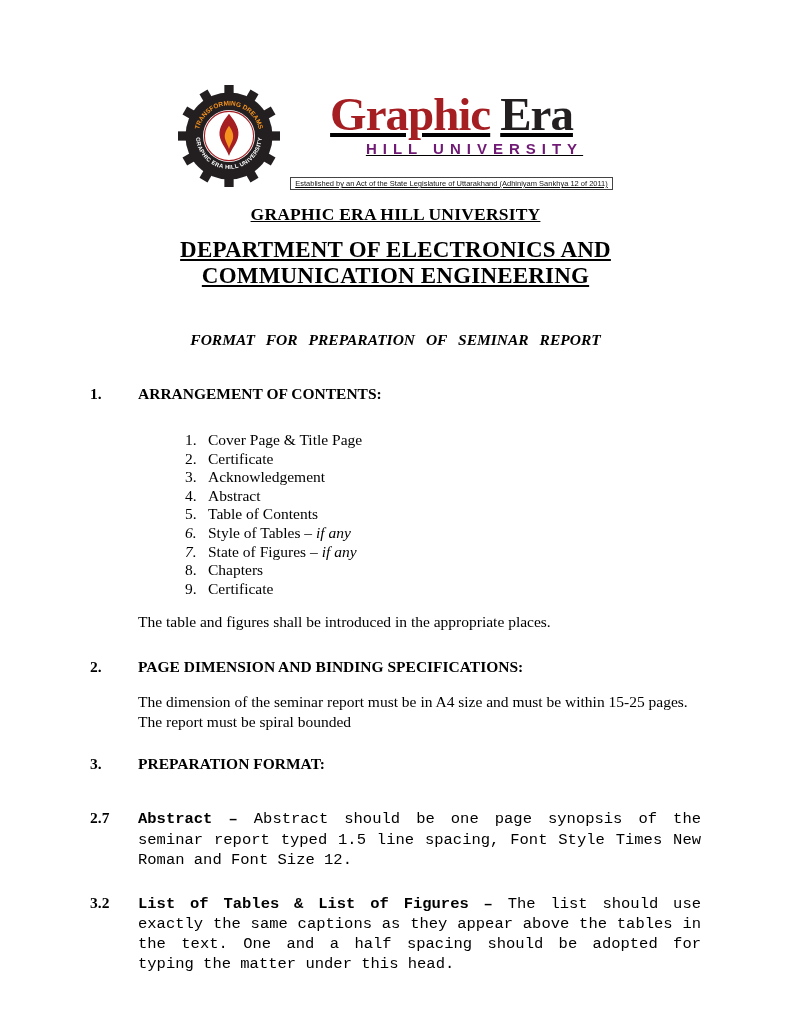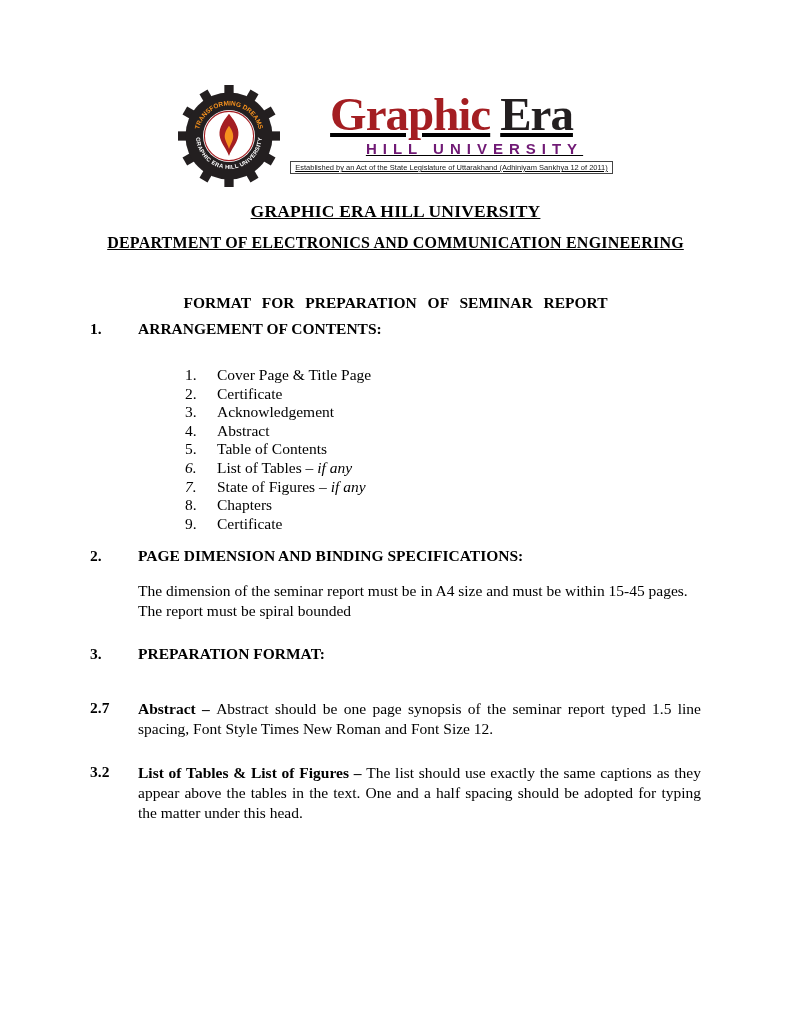--- a/index.html
+++ b/index.html
@@ -51,71 +51,72 @@
     margin-top: 2px;
     padding-left: 46px;
     white-space: nowrap;
   }
   .estab {
     font-family: "Liberation Sans", sans-serif;
     font-size: 7.5px;
     color: #1a1a1a;
     border: 1px solid #444444;
     padding: 1px 4px;
-    margin-top: 4px;
+    margin-top: 20px;
     white-space: nowrap;
   }
 
   
   .title, .dept {
     text-align: center;
     font-weight: bold;
     text-decoration: underline;
     font-size: 17.5px;
     letter-spacing: 0.2px;
   }
   .title { margin-bottom: 12px; }
-  .dept { font-size: 16px; margin-bottom: 42px; }
+  .dept { font-size: 23px; margin-bottom: 42px; }
   .doc-heading {
     text-align: center;
     font-weight: bold;
     font-size: 15.5px;
     word-spacing: 7px;
-    margin-bottom: 8px;
+    margin-bottom: 36px;
+    font-style: italic;
   }
 
   
   .sec-row {
     display: grid;
     grid-template-columns: 48px 1fr;
     font-weight: bold;
     font-size: 15.5px;
     margin-bottom: 16px;
   }
   .para {
     margin-left: 48px;
     font-size: 15.5px;
     line-height: 1.27;
     margin-bottom: 14px;
   }
   .contents-list { margin-left: 95px; margin-top: 28px; margin-bottom: 14px; }
   .list-row { display: flex; font-size: 15.5px; line-height: 1.2; }
   .li-marker { flex: 0 0 18px; width: 18px; }
-  .li-label { margin-left: 14px; }
+  .li-label { margin-left: 5px; }
   .ital { font-style: italic; }
   .bold { font-weight: bold; }
 
   .sub-row {
     display: grid;
     grid-template-columns: 48px 1fr;
     font-size: 15.5px;
     margin-bottom: 24px;
   }
   .sub-row .sec-num { font-weight: bold; }
-  .sub-body { text-align: justify; line-height: 1.3; }
+  .sub-body { text-align: justify; line-height: 1.3; font-family: Liberation Mono, monospace; }
   .mb-outro { margin-bottom: 26px; }
   .mb-s2body { margin-bottom: 24px; }
   .mb-s3 { margin-bottom: 36px; }
 </style>
 </head>
 <body>
 
 <div class="page">
 
   <header class="logo-block">
@@ -185,42 +186,43 @@
     <div class="list-row">
       <span class="li-marker">4.</span>
       <span class="li-label"><span>Abstract</span><span class="ital"></span></span>
     </div>
     <div class="list-row">
       <span class="li-marker">5.</span>
       <span class="li-label"><span>Table of Contents</span><span class="ital"></span></span>
     </div>
     <div class="list-row">
       <span class="li-marker ital">6.</span>
-      <span class="li-label"><span>List of Tables – </span><span class="ital">if any</span></span>
+      <span class="li-label"><span>Style of Tables – </span><span class="ital">if any</span></span>
     </div>
     <div class="list-row">
       <span class="li-marker ital">7.</span>
       <span class="li-label"><span>State of Figures – </span><span class="ital">if any</span></span>
     </div>
     <div class="list-row">
       <span class="li-marker">8.</span>
       <span class="li-label"><span>Chapters</span><span class="ital"></span></span>
     </div>
     <div class="list-row">
       <span class="li-marker">9.</span>
       <span class="li-label"><span>Certificate</span><span class="ital"></span></span>
     </div>
   </div>
 
+  <p class="para mb-outro">The table and figures shall be introduced in the appropriate places.</p>
 
   <div class="sec-row">
     <span class="sec-num">2.</span>
     <span class="sec-title">PAGE DIMENSION AND BINDING SPECIFICATIONS:</span>
   </div>
-  <p class="para mb-s2body">The dimension of the seminar report must be in A4 size and must be within 15-45 pages. The report must be spiral bounded</p>
+  <p class="para mb-s2body">The dimension of the seminar report must be in A4 size and must be within 15-25 pages. The report must be spiral bounded</p>
 
   <div class="sec-row mb-s3">
     <span class="sec-num">3.</span>
     <span class="sec-title">PREPARATION FORMAT:</span>
   </div>
 
   <div class="sub-row">
     <span class="sec-num">2.7</span>
     <p class="sub-body"><span class="bold">Abstract – </span><span>Abstract should be one page synopsis of the seminar report typed 1.5 line spacing, Font Style Times New Roman and Font Size 12.</span></p>
   </div>

